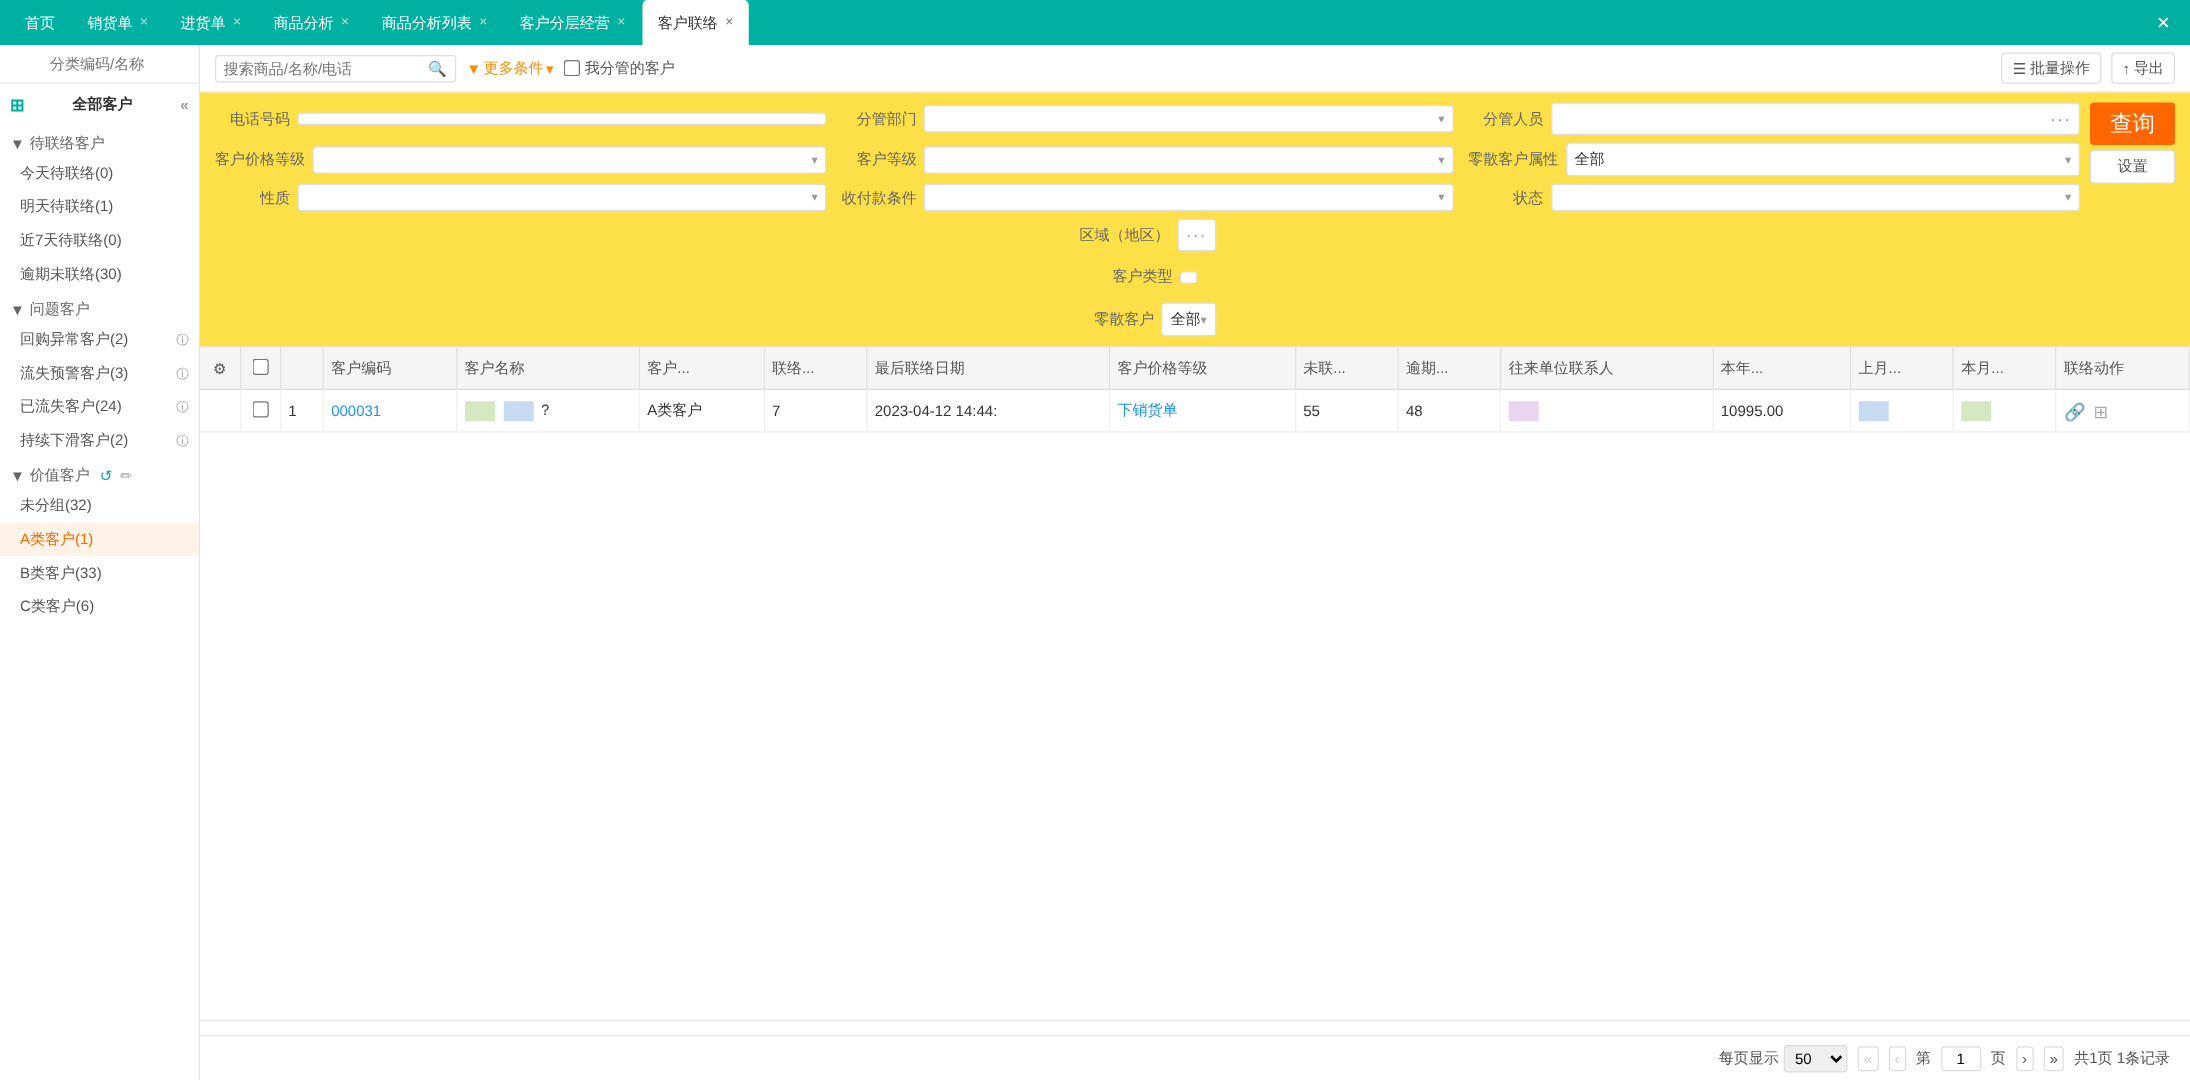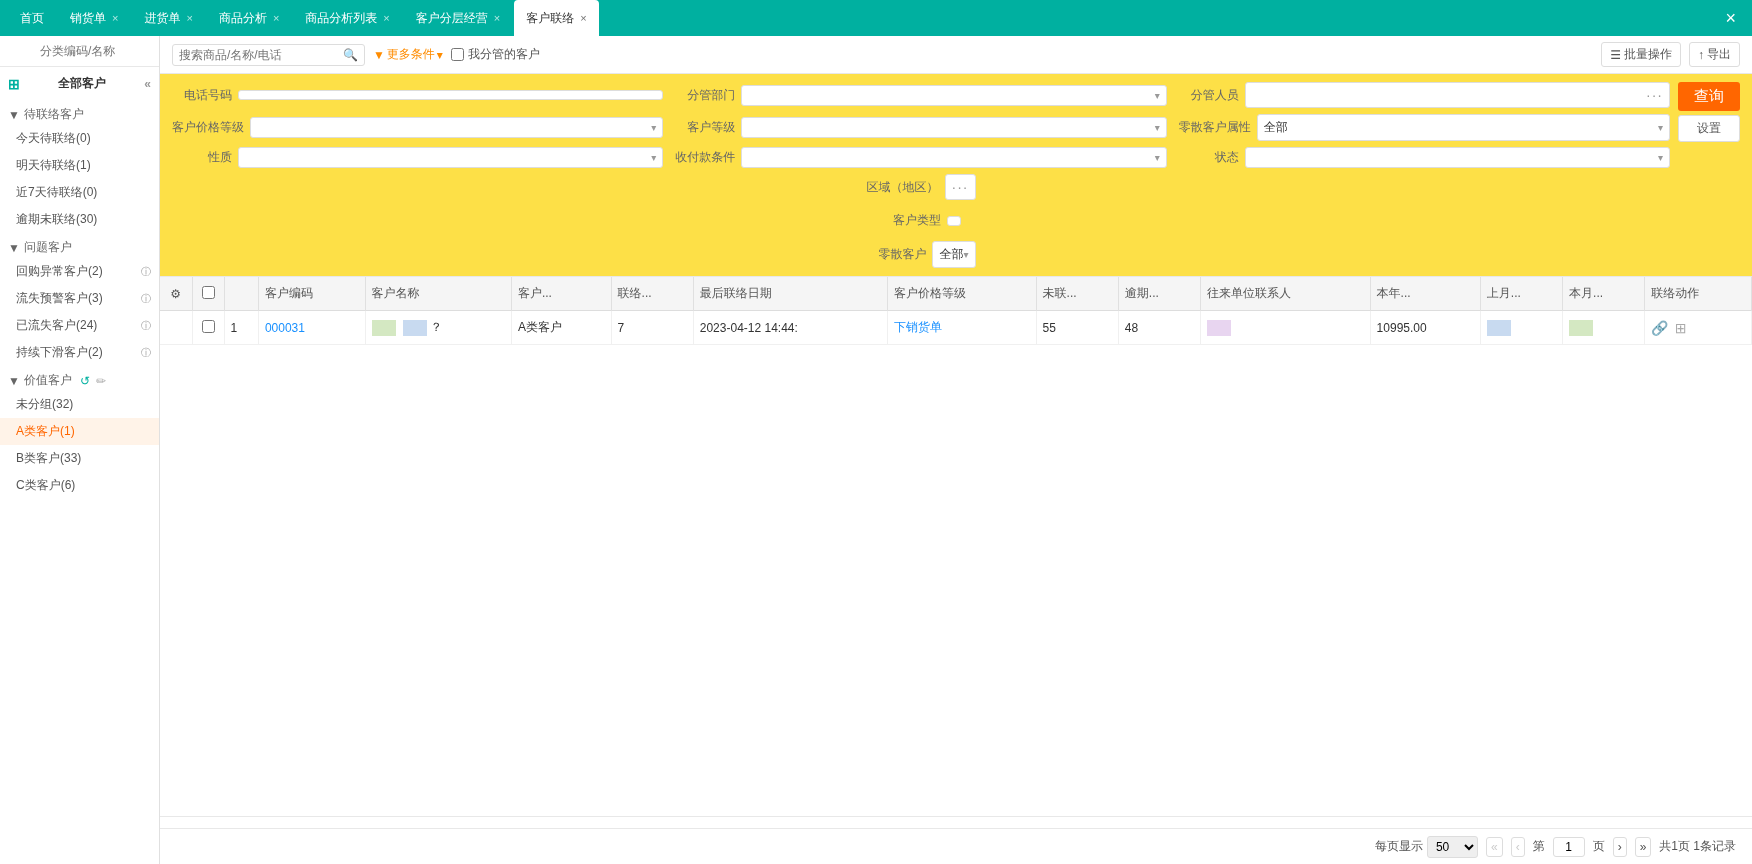--- a/index.html
+++ b/index.html
@@ -201,21 +201,21 @@
       cursor: pointer;
       background: white;
     }
     .btn-query {
       background: #ff6600;
       color: white;
       border: none;
       border-radius: 3px;
       padding: 5px 16px;
       cursor: pointer;
-      font-size: 15px;
+      font-size: 18px;
     }
     .btn-settings {
       background: white;
       color: #555;
       border: 1px solid #ddd;
       border-radius: 3px;
       padding: 4px 12px;
       cursor: pointer;
       font-size: 12px;
     }

